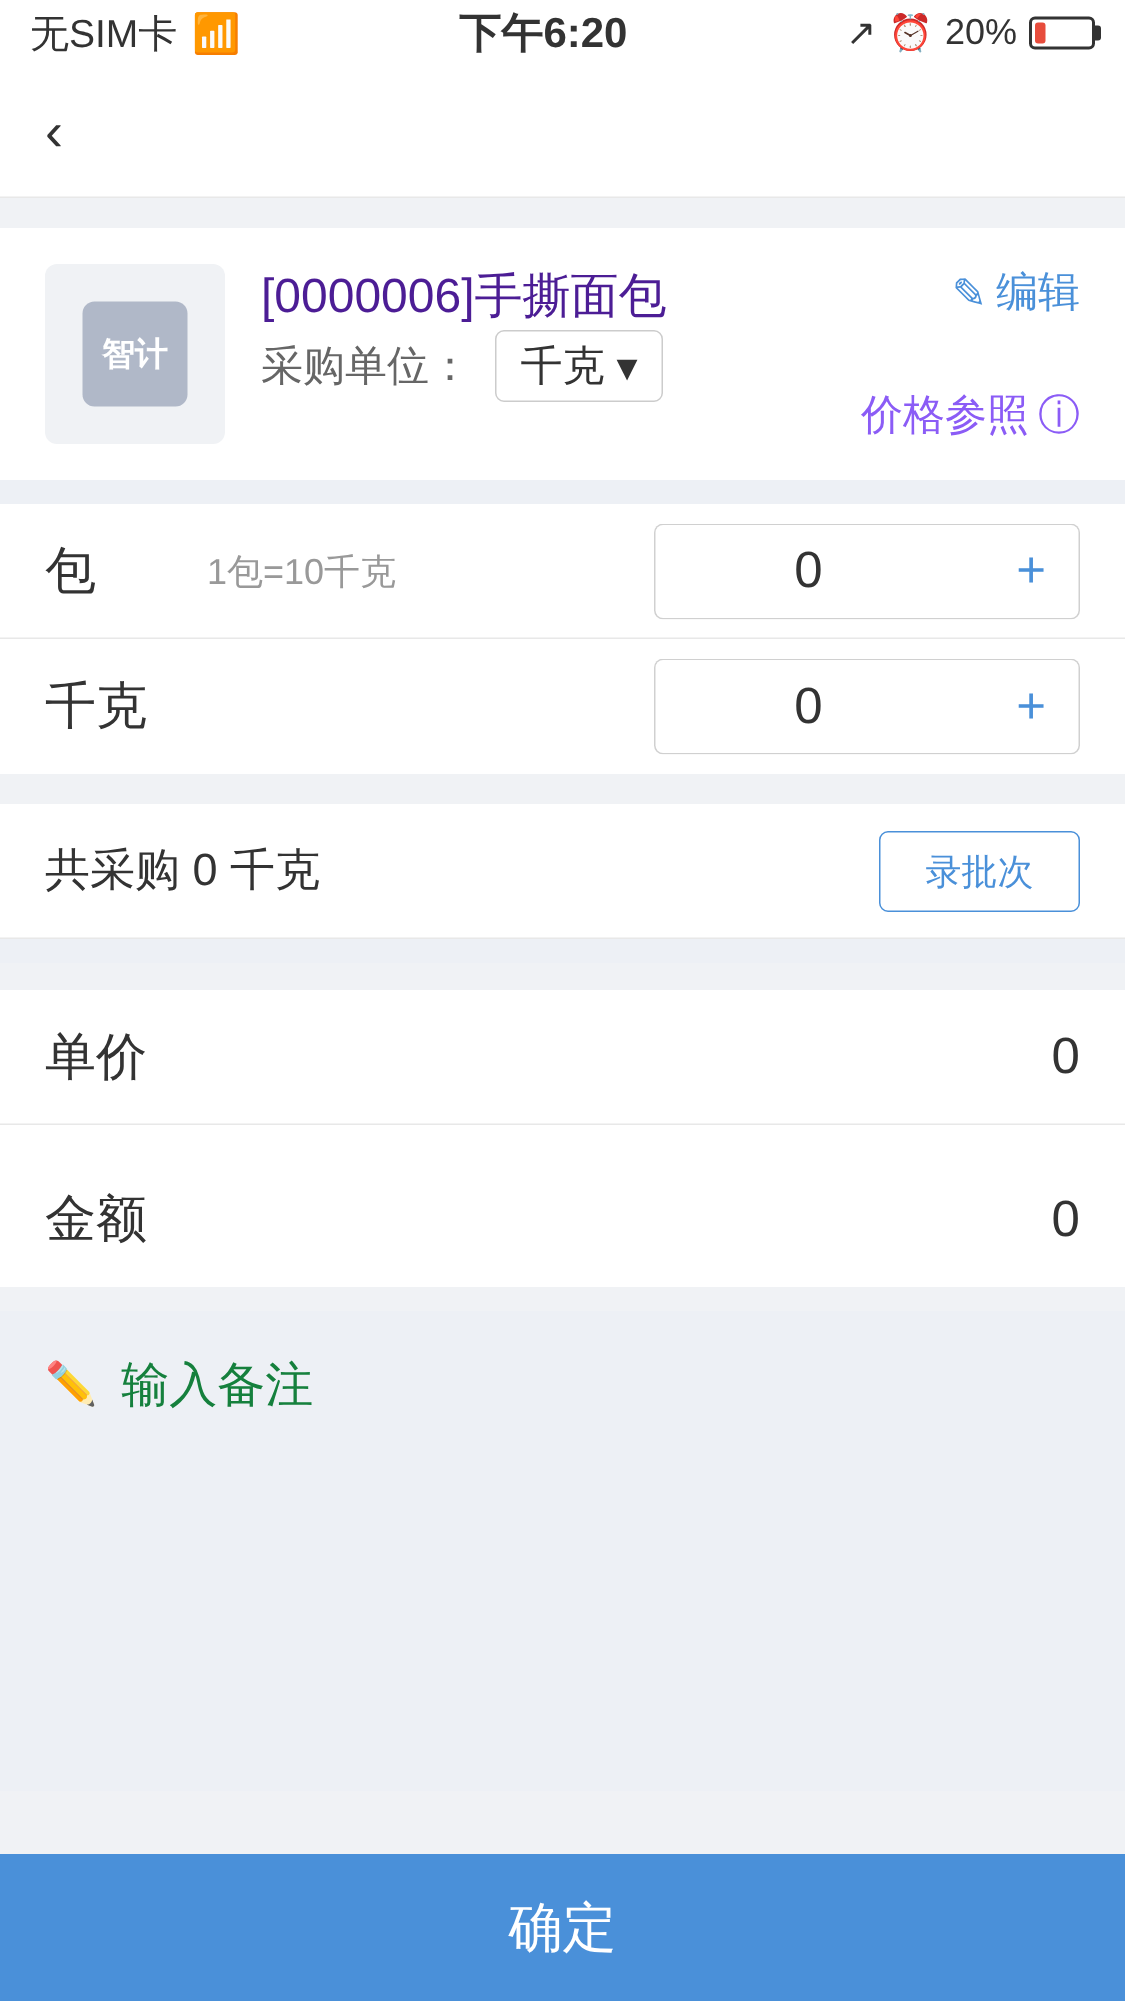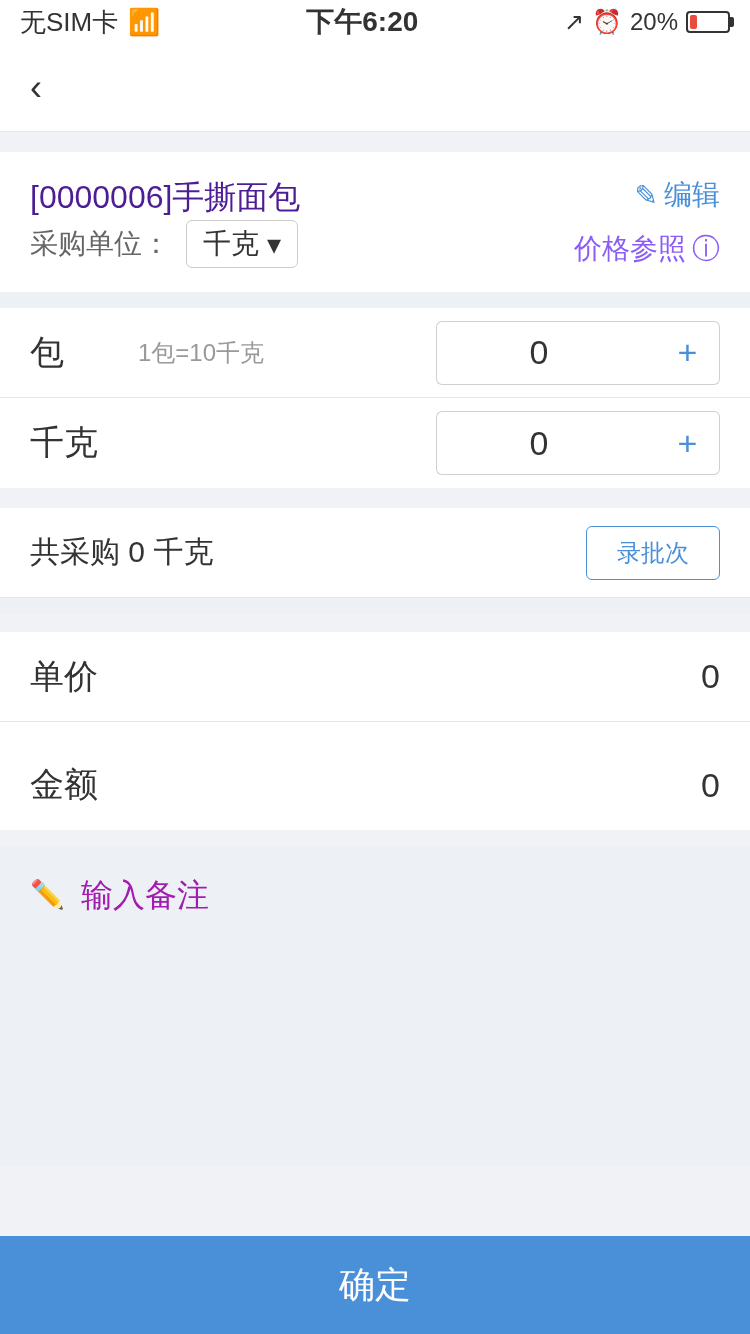--- a/index.html
+++ b/index.html
@@ -287,21 +287,21 @@
       min-height: 320px;
       align-items: flex-start;
     }
     .note-icon {
       font-size: 28px;
       color: #999;
       margin-top: 4px;
     }
     .note-placeholder {
       font-size: 32px;
-      color: #a21caf;
+      color: #15803d;
     }
 
     
     .confirm-btn-wrapper {
       position: fixed;
       bottom: 0;
       left: 0;
       width: 750px;
       height: 98px;
       background: #4a90d9;
@@ -333,20 +333,25 @@
       <div class="battery-fill"></div>
     </div>
   </div>
 </div>
 
 <div class="nav-bar">
   <span class="nav-back">‹</span>
 </div>
 
 <div class="product-card">
+  <div class="product-image">
+    <div class="product-image-logo">
+      <span>智计</span>
+    </div>
+  </div>
   <div class="product-info">
     <div class="product-name">
       <span>[0000006]</span><span>手撕面包</span>
     </div>
     <div class="product-unit-row">
       <span>采购单位：</span>
       <div class="unit-selector">
         <span>千克</span>
         <span>▾</span>
       </div>

